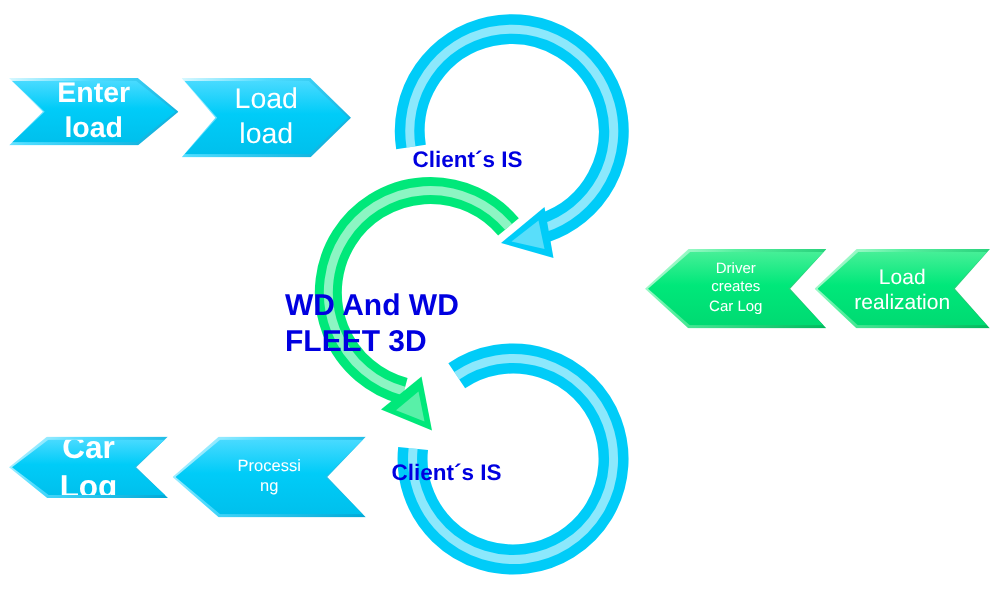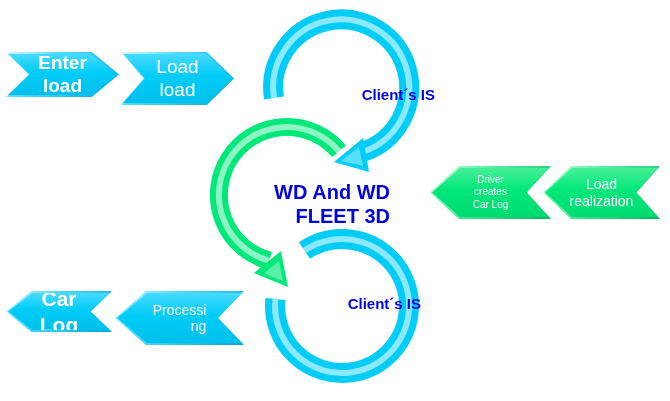--- a/index.html
+++ b/index.html
@@ -17,22 +17,22 @@
   .chev.cyan .bevel{background:linear-gradient(135deg,#d8f8ff 0%,#4fdcff 35%,#00a8d6 100%);}
   .chev.cyan .inner{background:linear-gradient(180deg,#49daff 0%,var(--cyan) 45%,#00c0ec 100%);}
   .chev.green .bevel{background:linear-gradient(135deg,#d6ffe8 0%,#57f0a0 35%,#00b85c 100%);}
   .chev.green .inner{background:linear-gradient(180deg,#46ef97 0%,var(--green) 45%,#00da72 100%);}
   .chev .lbl{
     color:var(--arrow-text);text-align:center;white-space:pre-line;line-height:1.2;
   }
   .bold{font-weight:bold;}
   
   .cyc-lbl{
-    position:absolute;color:var(--label-blue);font-weight:bold;text-align:right;
-    white-space:pre-line;line-height:1.18;
+    position:absolute;color:var(--label-blue);font-weight:bold;text-align:left;
+    white-space:pre-line;line-height:1.18;margin-top:12px;
   }
 </style>
 </head>
 <body>
 
 <div class="stage" style="background: rgb(255, 255, 255);">
 
   <svg width="670" height="401" viewBox="0 0 670 401" aria-hidden="true">
 
     <g>
@@ -89,21 +89,21 @@
   <div class="chev left cyan" style="left:6px;top:291px;width:106px;height:41px;">
     <div class="bevel"></div>
     <div class="inner">
         <span class="lbl bold" style="font-size:21px;">Car
 Log</span>
       </div>
   </div>
   <div class="chev left cyan" style="left:115px;top:291px;width:129px;height:54px;">
     <div class="bevel"></div>
     <div class="inner">
-        <span class="lbl" style="font-size:14px;line-height:1.15;text-align:right;">Processi
+        <span class="lbl" style="font-size:11px;line-height:1.15;">Processi
 ng</span>
       </div>
   </div>
 
   <div class="cyc-lbl" style="left:275px;top:86px;width:160px;font-size:15px;">Client´s IS</div>
   <div class="cyc-lbl" style="left:190px;top:181px;width:200px;font-size:20px;">WD And WD
 FLEET 3D</div>
   <div class="cyc-lbl" style="left:261px;top:295px;width:160px;font-size:15px;">Client´s IS</div>
 
 </div>

